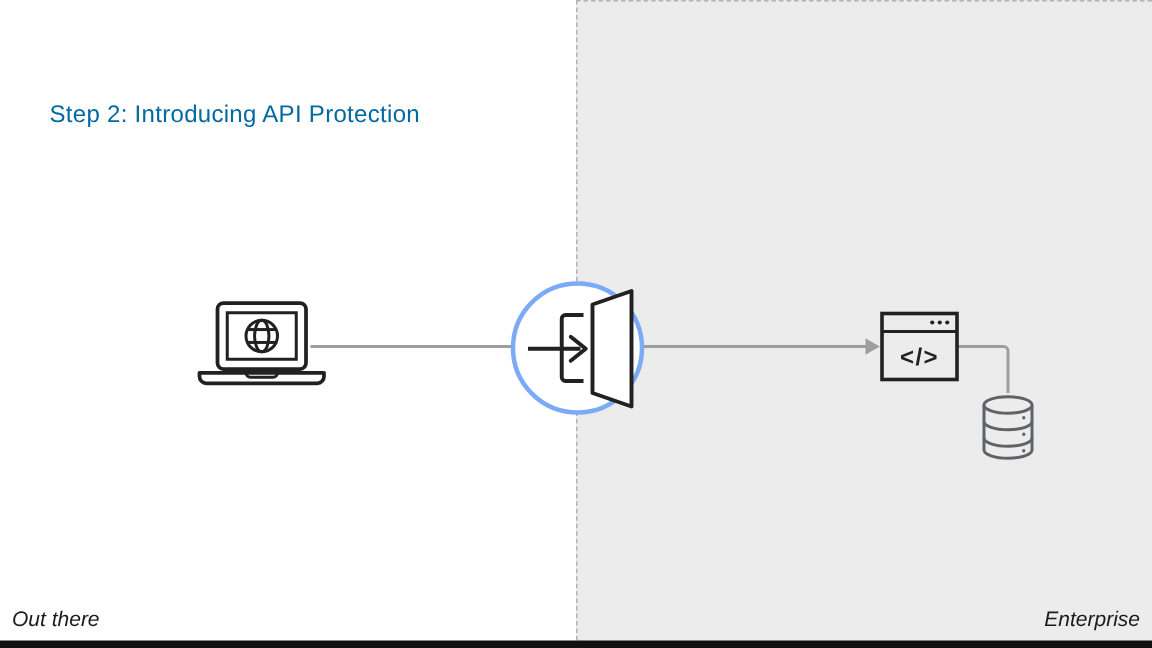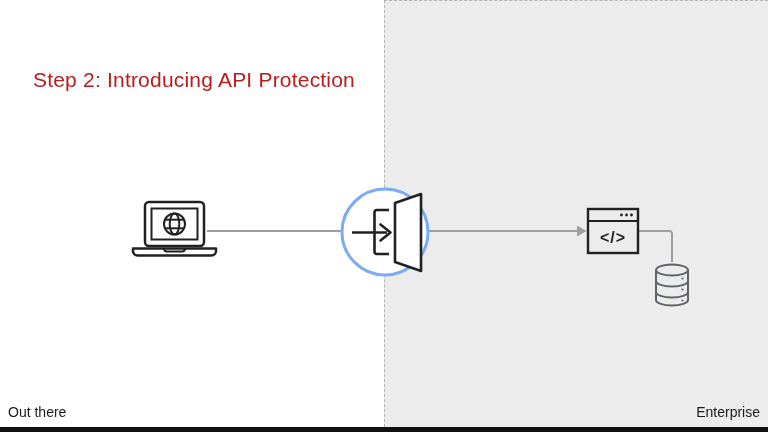--- a/index.html
+++ b/index.html
@@ -16,30 +16,31 @@
     left: 384px; top: 0;
     width: 384px; height: 432px;
     background: #ececec;
     border-left: 1px dashed #b3b3b3;
     border-top: 1px dashed #b3b3b3;
     box-sizing: border-box;
   }
   .slide-title {
     position: absolute;
     left: 33px; top: 68px;
-    font-size: 21px;
-    color: #b91c1c;
+    font-size: 16px;
+    color: #0369a1;
     letter-spacing: 0.2px;
     white-space: nowrap;
     text-align: right;
   }
   .zone-label {
     position: absolute;
     bottom: 12px;
     font-size: 14px;
+    font-style: italic;
     color: #1a1a1a;
     white-space: nowrap;
     text-align: right;
   }
   .zone-label.left { left: 8px; }
   .zone-label.right { right: 8px; margin-left: 14px; }
   .diagram-svg {
     position: absolute;
     left: 0; top: 0;
     width: 768px; height: 432px;

